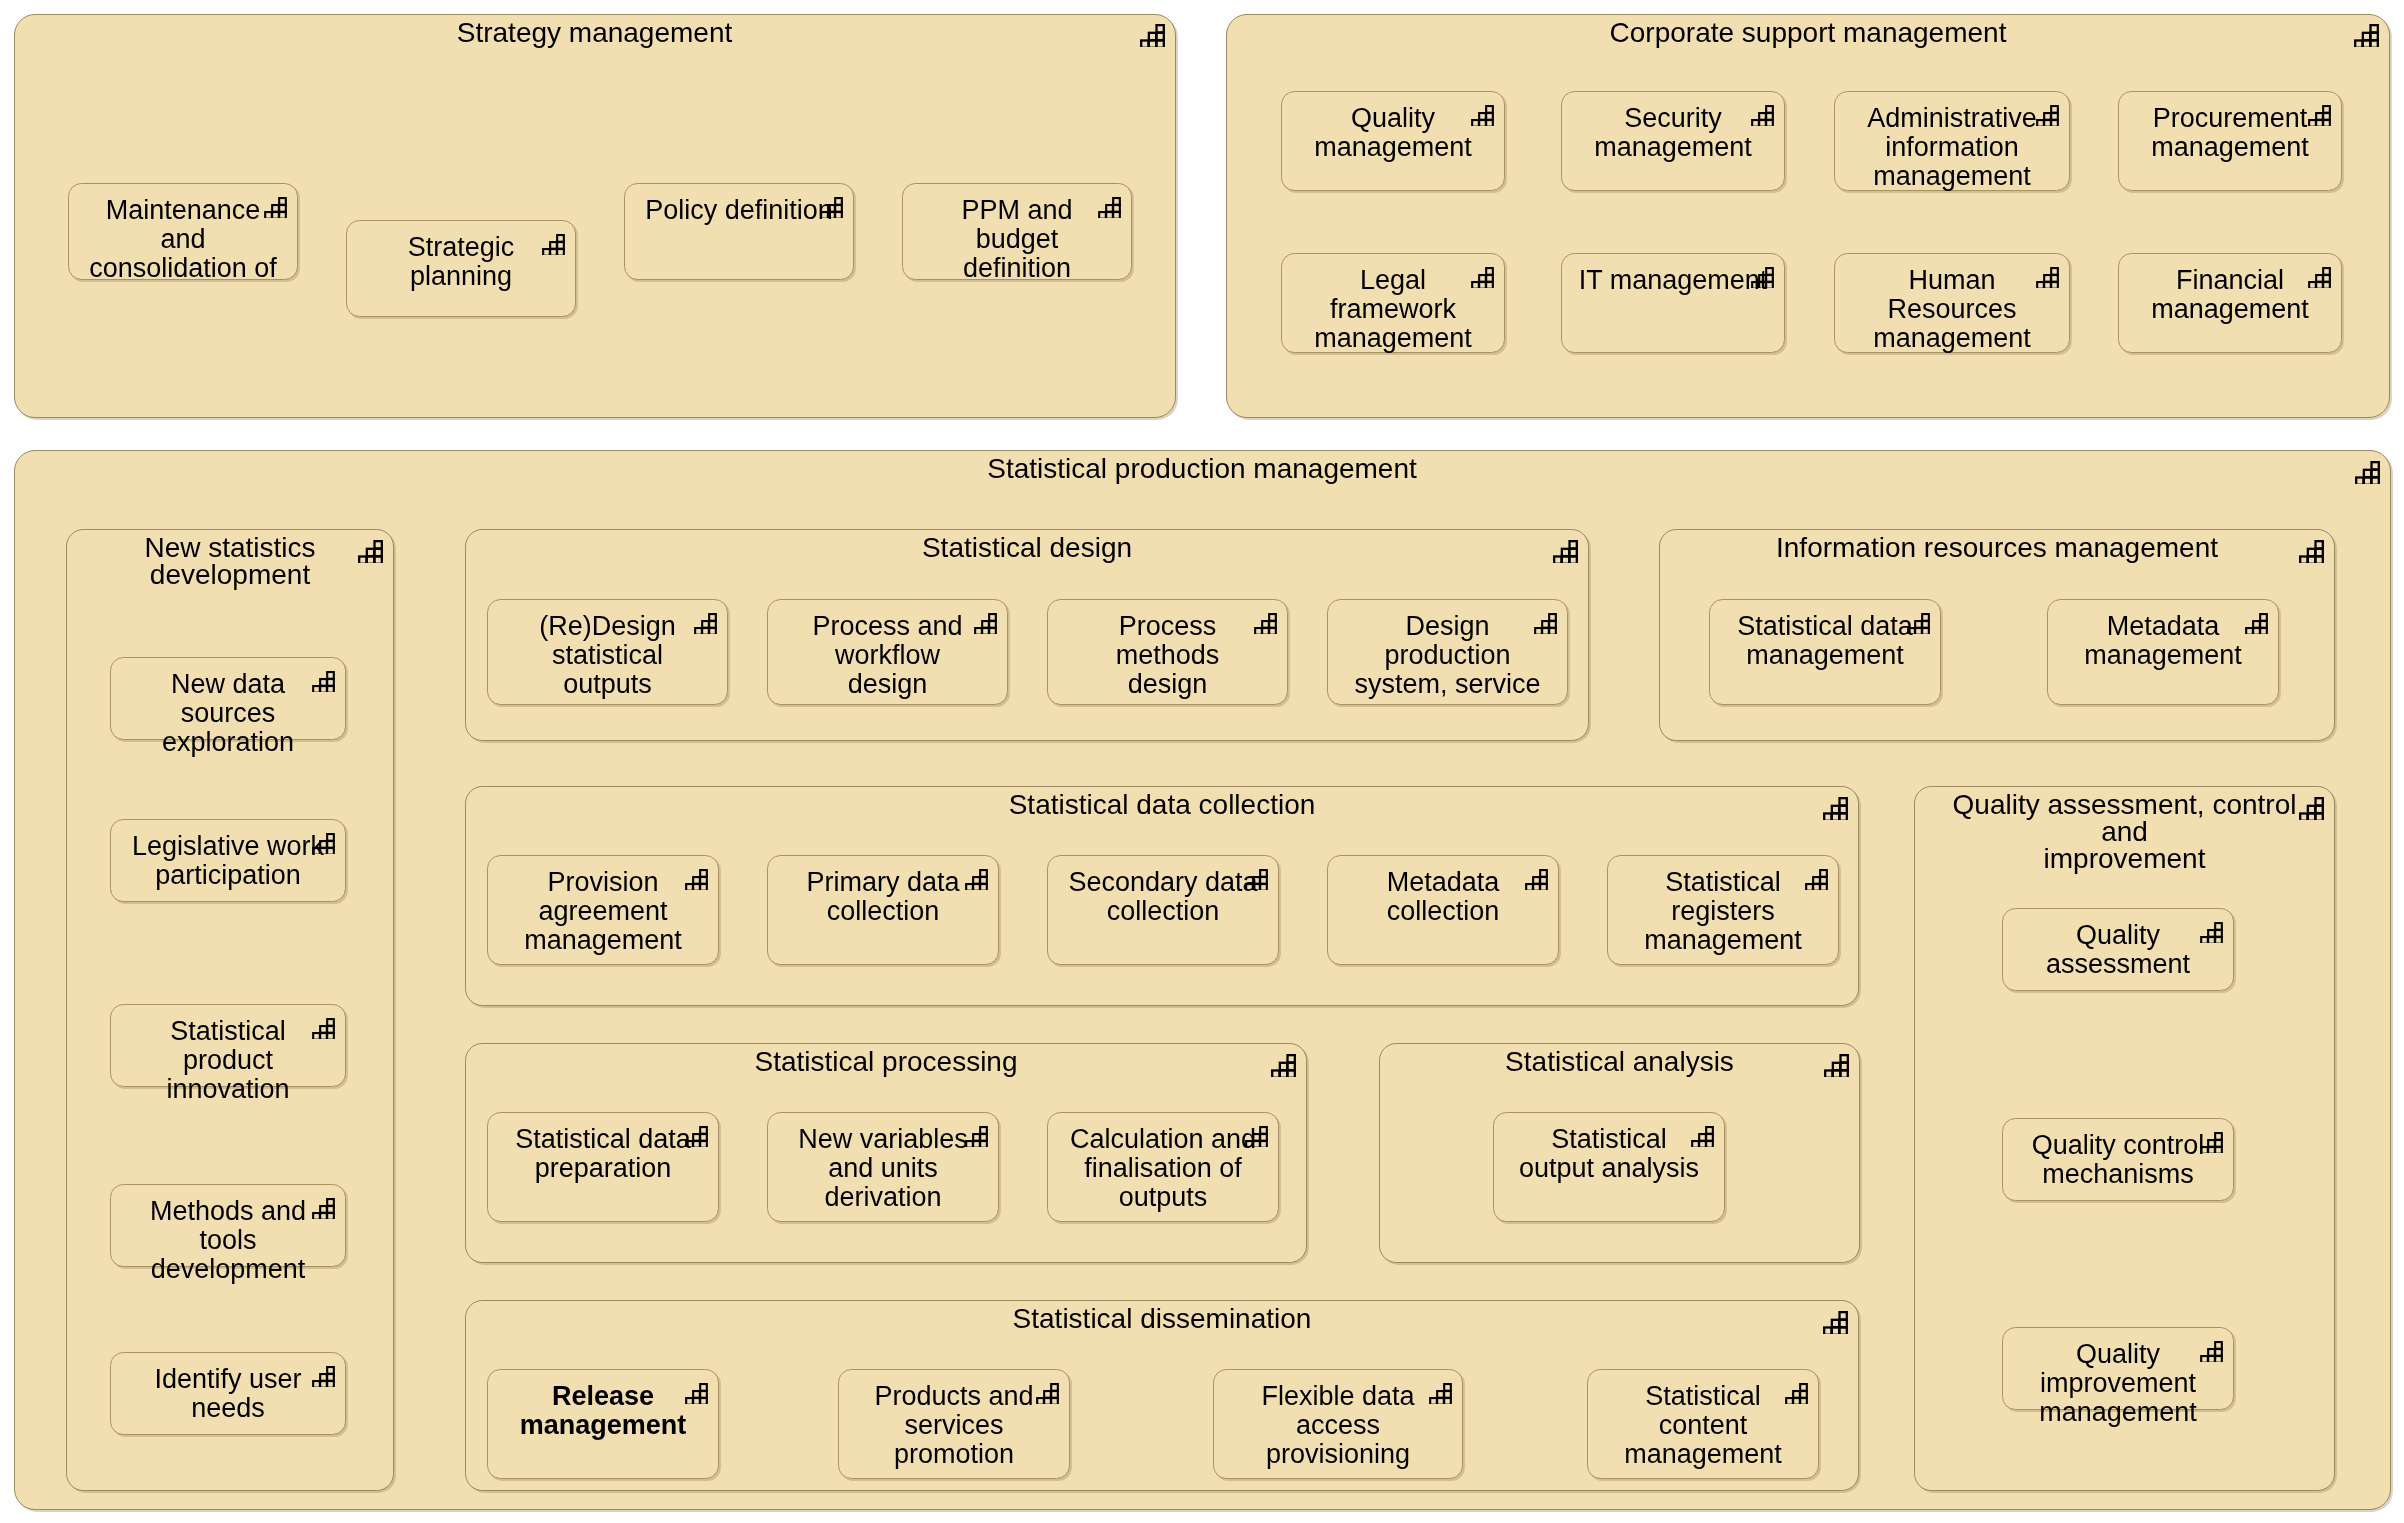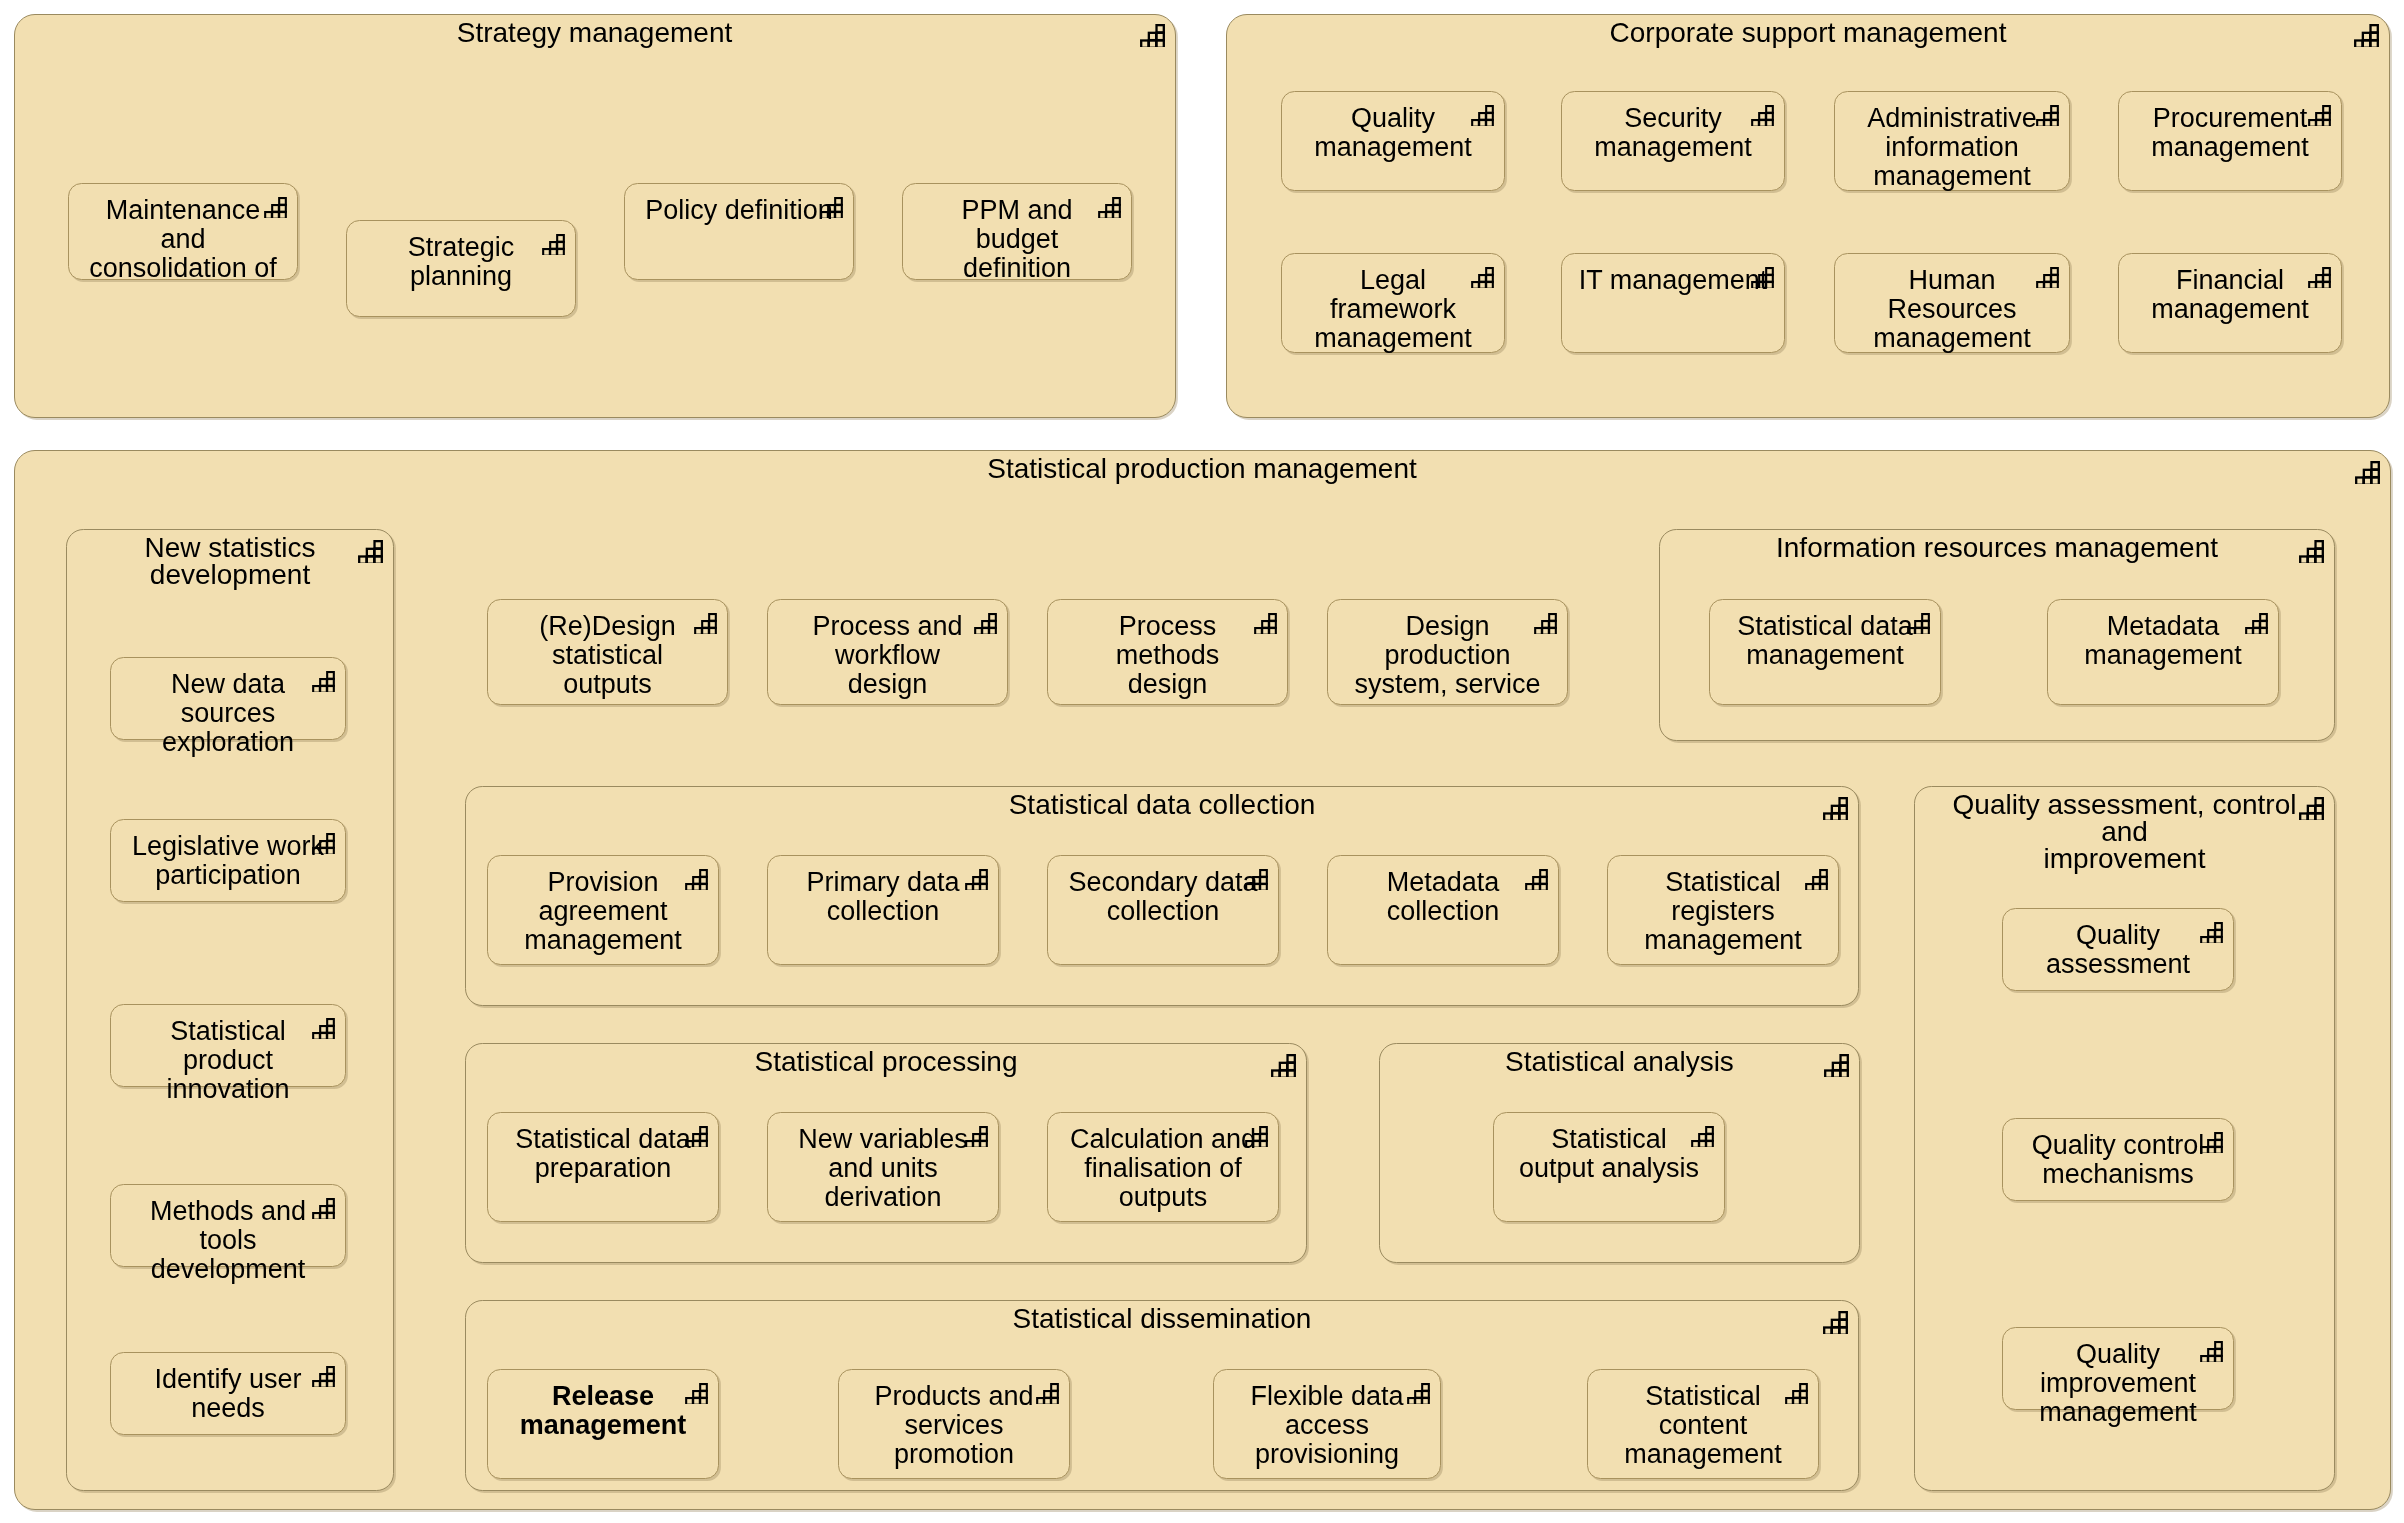--- a/index.html
+++ b/index.html
@@ -363,20 +363,33 @@
         <svg viewBox="0 0 13 12">
           <rect x="8.6" y="0.6" width="3.8" height="3.8" fill="none" stroke="#000000" stroke-width="1.2"></rect>
           <rect x="4.6" y="4.6" width="3.8" height="3.8" fill="none" stroke="#000000" stroke-width="1.2"></rect>
           <rect x="8.6" y="4.6" width="3.8" height="3.8" fill="none" stroke="#000000" stroke-width="1.2"></rect>
           <rect x="0.6" y="8.6" width="3.8" height="3.8" fill="none" stroke="#000000" stroke-width="1.2"></rect>
           <rect x="4.6" y="8.6" width="3.8" height="3.8" fill="none" stroke="#000000" stroke-width="1.2"></rect>
           <rect x="8.6" y="8.6" width="3.8" height="3.8" fill="none" stroke="#000000" stroke-width="1.2"></rect>
         </svg>
       </span>
     </div>
+    <div class="fn lvl2" style="left: 465px; top: 529px; width: 1124px; height: 212px;">
+      <div class="fn-title">Statistical design</div>
+      <span class="fn-icon">
+        <svg viewBox="0 0 13 12">
+          <rect x="8.6" y="0.6" width="3.8" height="3.8" fill="none" stroke="#000000" stroke-width="1.2"></rect>
+          <rect x="4.6" y="4.6" width="3.8" height="3.8" fill="none" stroke="#000000" stroke-width="1.2"></rect>
+          <rect x="8.6" y="4.6" width="3.8" height="3.8" fill="none" stroke="#000000" stroke-width="1.2"></rect>
+          <rect x="0.6" y="8.6" width="3.8" height="3.8" fill="none" stroke="#000000" stroke-width="1.2"></rect>
+          <rect x="4.6" y="8.6" width="3.8" height="3.8" fill="none" stroke="#000000" stroke-width="1.2"></rect>
+          <rect x="8.6" y="8.6" width="3.8" height="3.8" fill="none" stroke="#000000" stroke-width="1.2"></rect>
+        </svg>
+      </span>
+    </div>
     <div class="fn lvl3 leaf" style="left: 487px; top: 599px; width: 241px; height: 106px; padding-left: 16px;">
       <div class="fn-title">(Re)Design
 statistical
 outputs</div>
       <span class="fn-icon">
         <svg viewBox="0 0 13 12">
           <rect x="8.6" y="0.6" width="3.8" height="3.8" fill="none" stroke="#000000" stroke-width="1.2"></rect>
           <rect x="4.6" y="4.6" width="3.8" height="3.8" fill="none" stroke="#000000" stroke-width="1.2"></rect>
           <rect x="8.6" y="4.6" width="3.8" height="3.8" fill="none" stroke="#000000" stroke-width="1.2"></rect>
           <rect x="0.6" y="8.6" width="3.8" height="3.8" fill="none" stroke="#000000" stroke-width="1.2"></rect>
@@ -732,21 +745,21 @@
         <svg viewBox="0 0 13 12">
           <rect x="8.6" y="0.6" width="3.8" height="3.8" fill="none" stroke="#000000" stroke-width="1.2"></rect>
           <rect x="4.6" y="4.6" width="3.8" height="3.8" fill="none" stroke="#000000" stroke-width="1.2"></rect>
           <rect x="8.6" y="4.6" width="3.8" height="3.8" fill="none" stroke="#000000" stroke-width="1.2"></rect>
           <rect x="0.6" y="8.6" width="3.8" height="3.8" fill="none" stroke="#000000" stroke-width="1.2"></rect>
           <rect x="4.6" y="8.6" width="3.8" height="3.8" fill="none" stroke="#000000" stroke-width="1.2"></rect>
           <rect x="8.6" y="8.6" width="3.8" height="3.8" fill="none" stroke="#000000" stroke-width="1.2"></rect>
         </svg>
       </span>
     </div>
-    <div class="fn lvl3 leaf" style="left: 1213px; top: 1369px; width: 228px; height: 110px;">
+    <div class="fn lvl3 leaf" style="left: 1213px; top: 1369px; width: 250px; height: 110px;">
       <div class="fn-title">Flexible data
 access
 provisioning</div>
       <span class="fn-icon">
         <svg viewBox="0 0 13 12">
           <rect x="8.6" y="0.6" width="3.8" height="3.8" fill="none" stroke="#000000" stroke-width="1.2"></rect>
           <rect x="4.6" y="4.6" width="3.8" height="3.8" fill="none" stroke="#000000" stroke-width="1.2"></rect>
           <rect x="8.6" y="4.6" width="3.8" height="3.8" fill="none" stroke="#000000" stroke-width="1.2"></rect>
           <rect x="0.6" y="8.6" width="3.8" height="3.8" fill="none" stroke="#000000" stroke-width="1.2"></rect>
           <rect x="4.6" y="8.6" width="3.8" height="3.8" fill="none" stroke="#000000" stroke-width="1.2"></rect>

